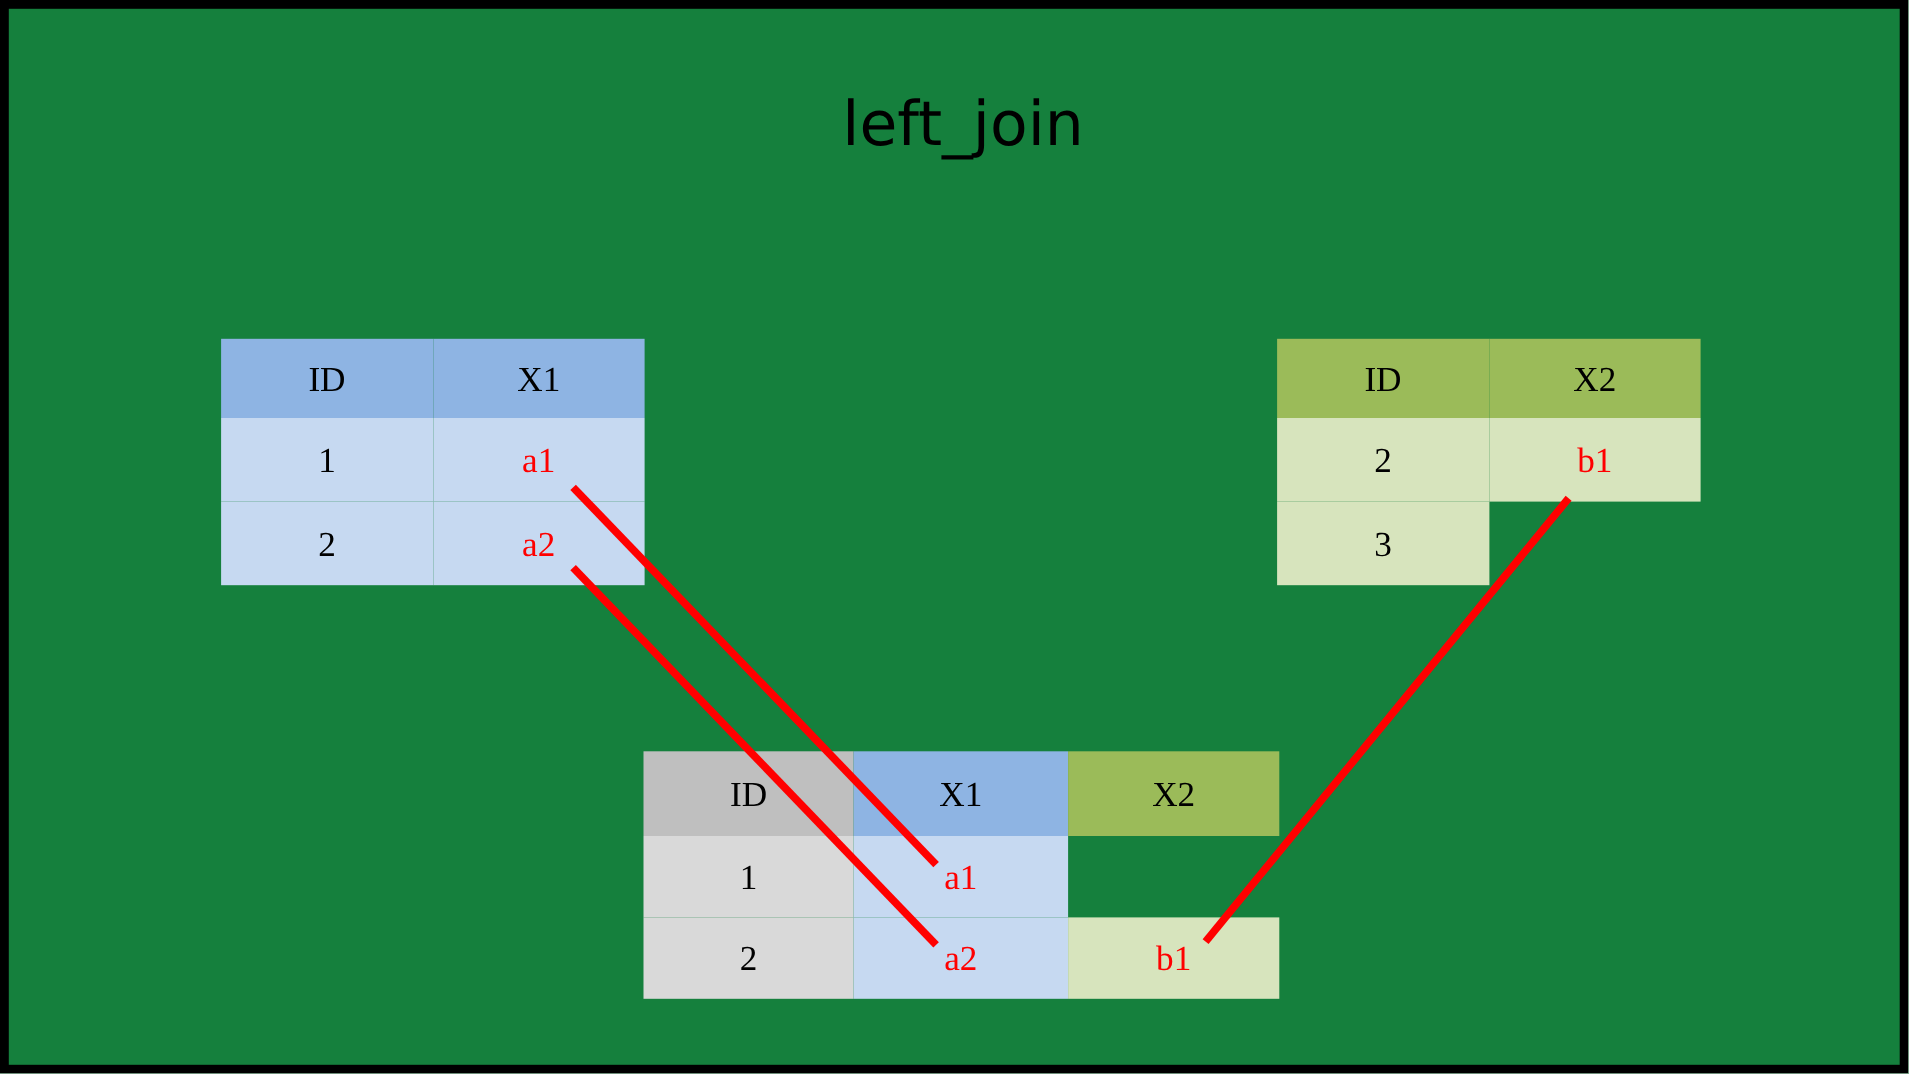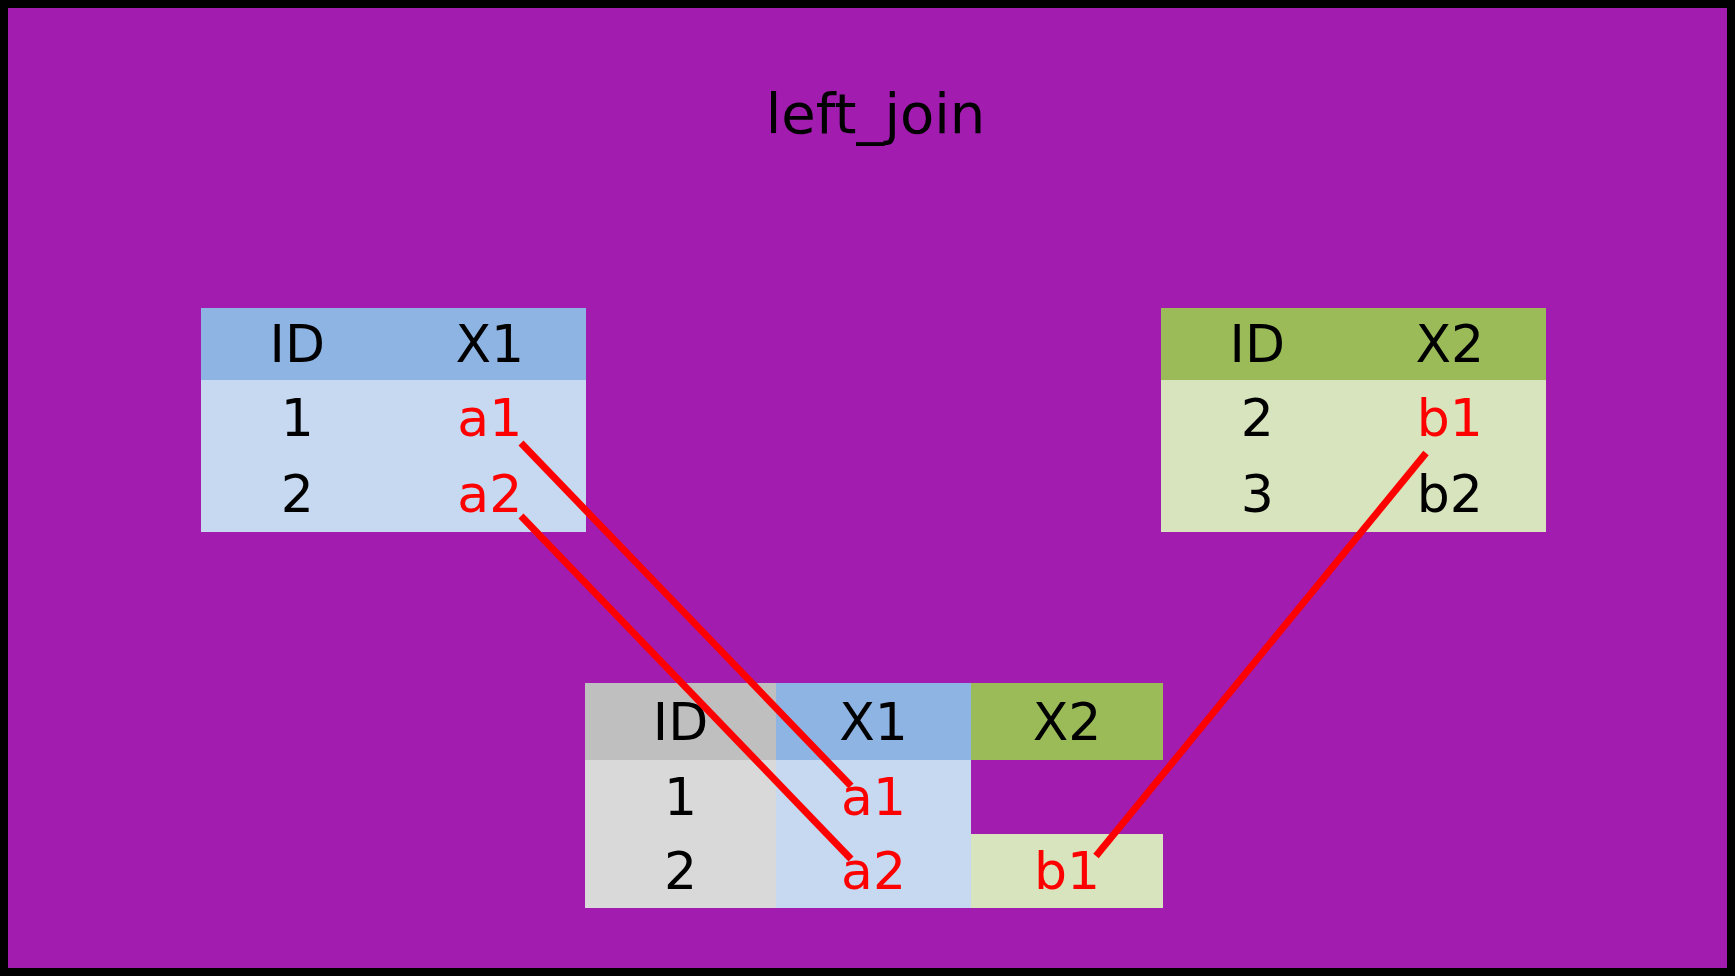--- a/index.html
+++ b/index.html
@@ -4,21 +4,21 @@
 <style>
   html, body {
     margin: 0;
     padding: 0;
     background: #ffffff;
   }
   #canvas {
     position: relative;
     width: 1735px;
     height: 976px;
-    background: #a21caf;
+    background: #15803d;
     border: 8px solid #000000;
     box-sizing: border-box;
     overflow: hidden;
     font-family: "DejaVu Sans", "Liberation Sans", sans-serif;
     padding-left: 16px;
   }
   #title {
     position: absolute;
     left: 0;
     top: 78px;
@@ -36,24 +36,25 @@
     box-sizing: border-box;
   }
   .trow {
     display: flex;
     flex-direction: row;
   }
   .cell {
     display: flex;
     align-items: center;
     justify-content: center;
-    font-size: 52px;
+    font-size: 32px;
     color: #000000;
     box-sizing: border-box;
     line-height: 1;
+    font-family: Liberation Serif, serif;
   }
   .cell.red { color: #ff0000; }
 
   
   .hd-blue  { background: #8eb4e3; }
   .bd-blue  { background: #c6d9f1; }
   .hd-green { background: #9bbb59; }
   .bd-green { background: #d7e4bd; }
   .hd-gray  { background: #bfbfbf; }
   .bd-gray  { background: #d9d9d9; }
@@ -113,21 +114,20 @@
     <div class="trow hrow">
       <div class="cell hd-green">ID</div>
       <div class="cell hd-green">X2</div>
     </div>
     <div class="trow brow">
       <div class="cell bd-green">2</div>
       <div class="cell bd-green red">b1</div>
     </div>
     <div class="trow brow">
       <div class="cell bd-green">3</div>
-      <div class="cell bd-green">b2</div>
     </div>
   </div>
 
   <div class="tbl" id="table-result">
     <div class="trow hrow">
       <div class="cell c0 hd-gray">ID</div>
       <div class="cell c1 hd-blue">X1</div>
       <div class="cell c2 hd-green">X2</div>
     </div>
     <div class="trow brow">

